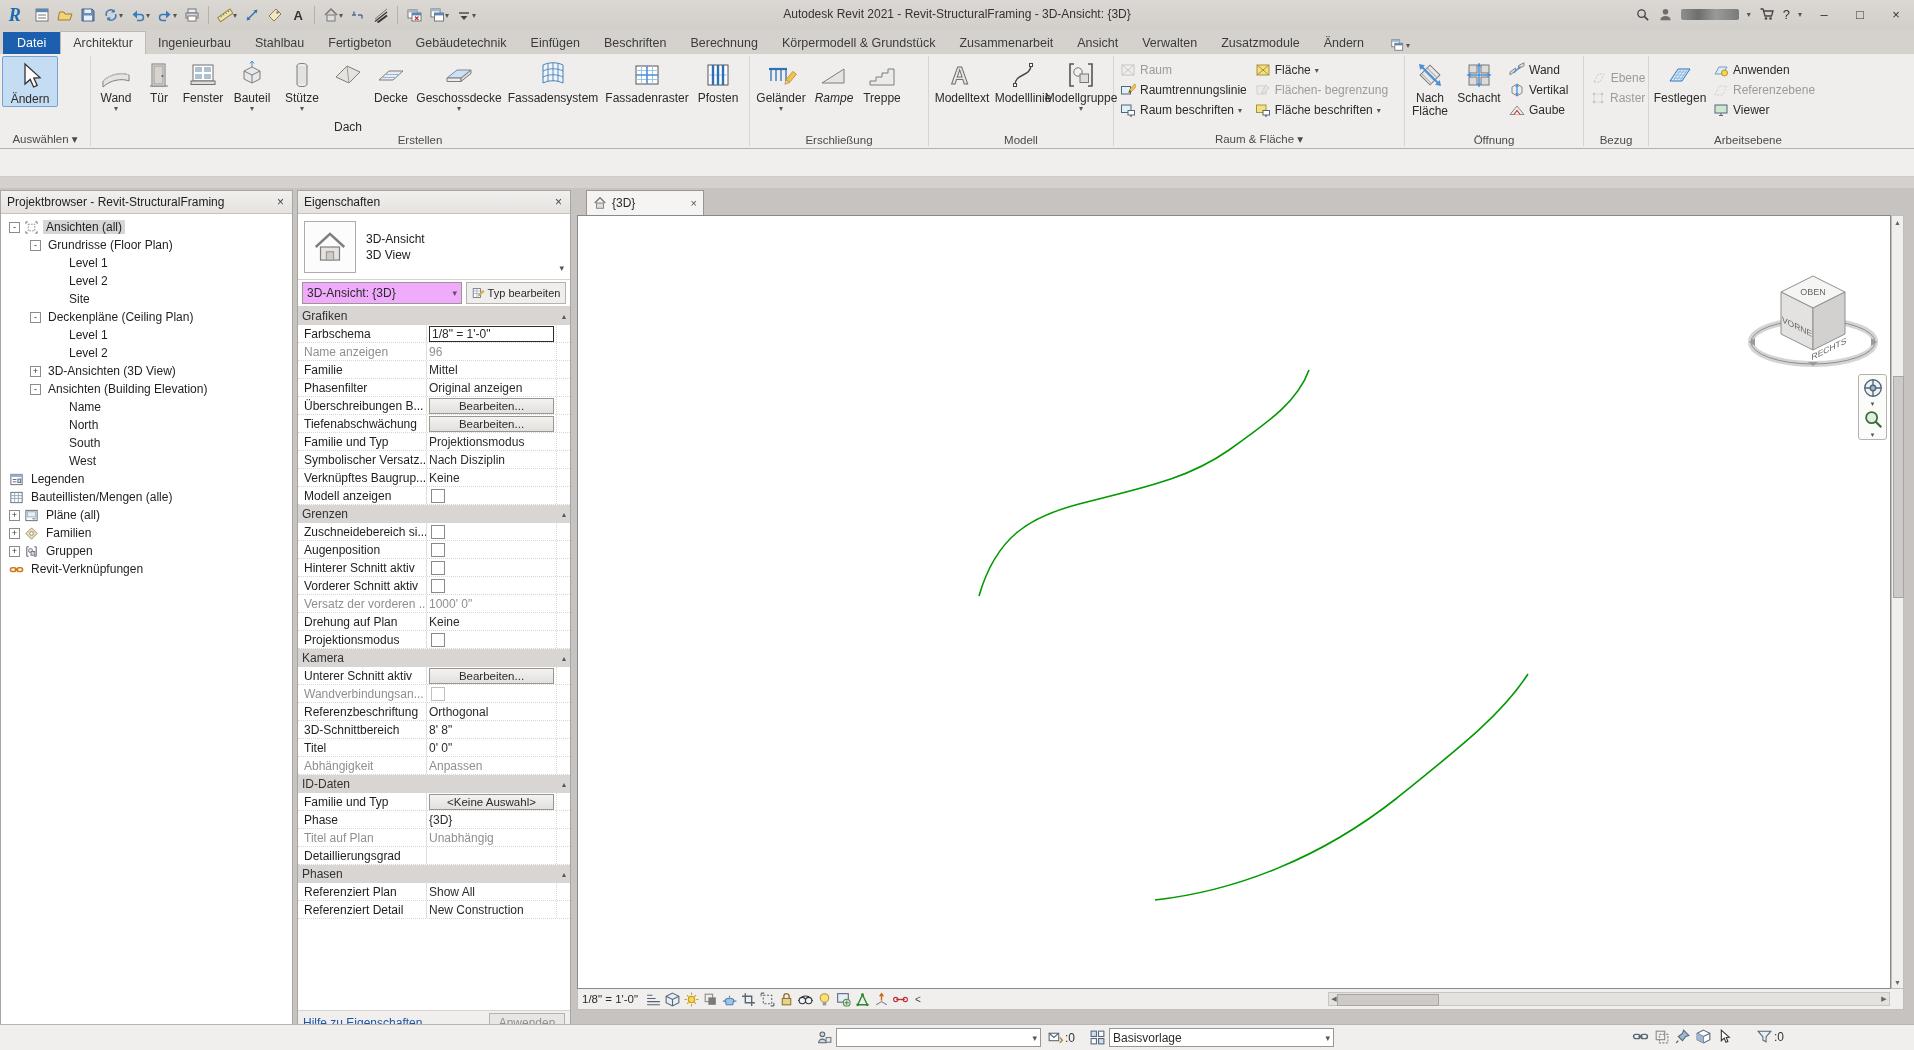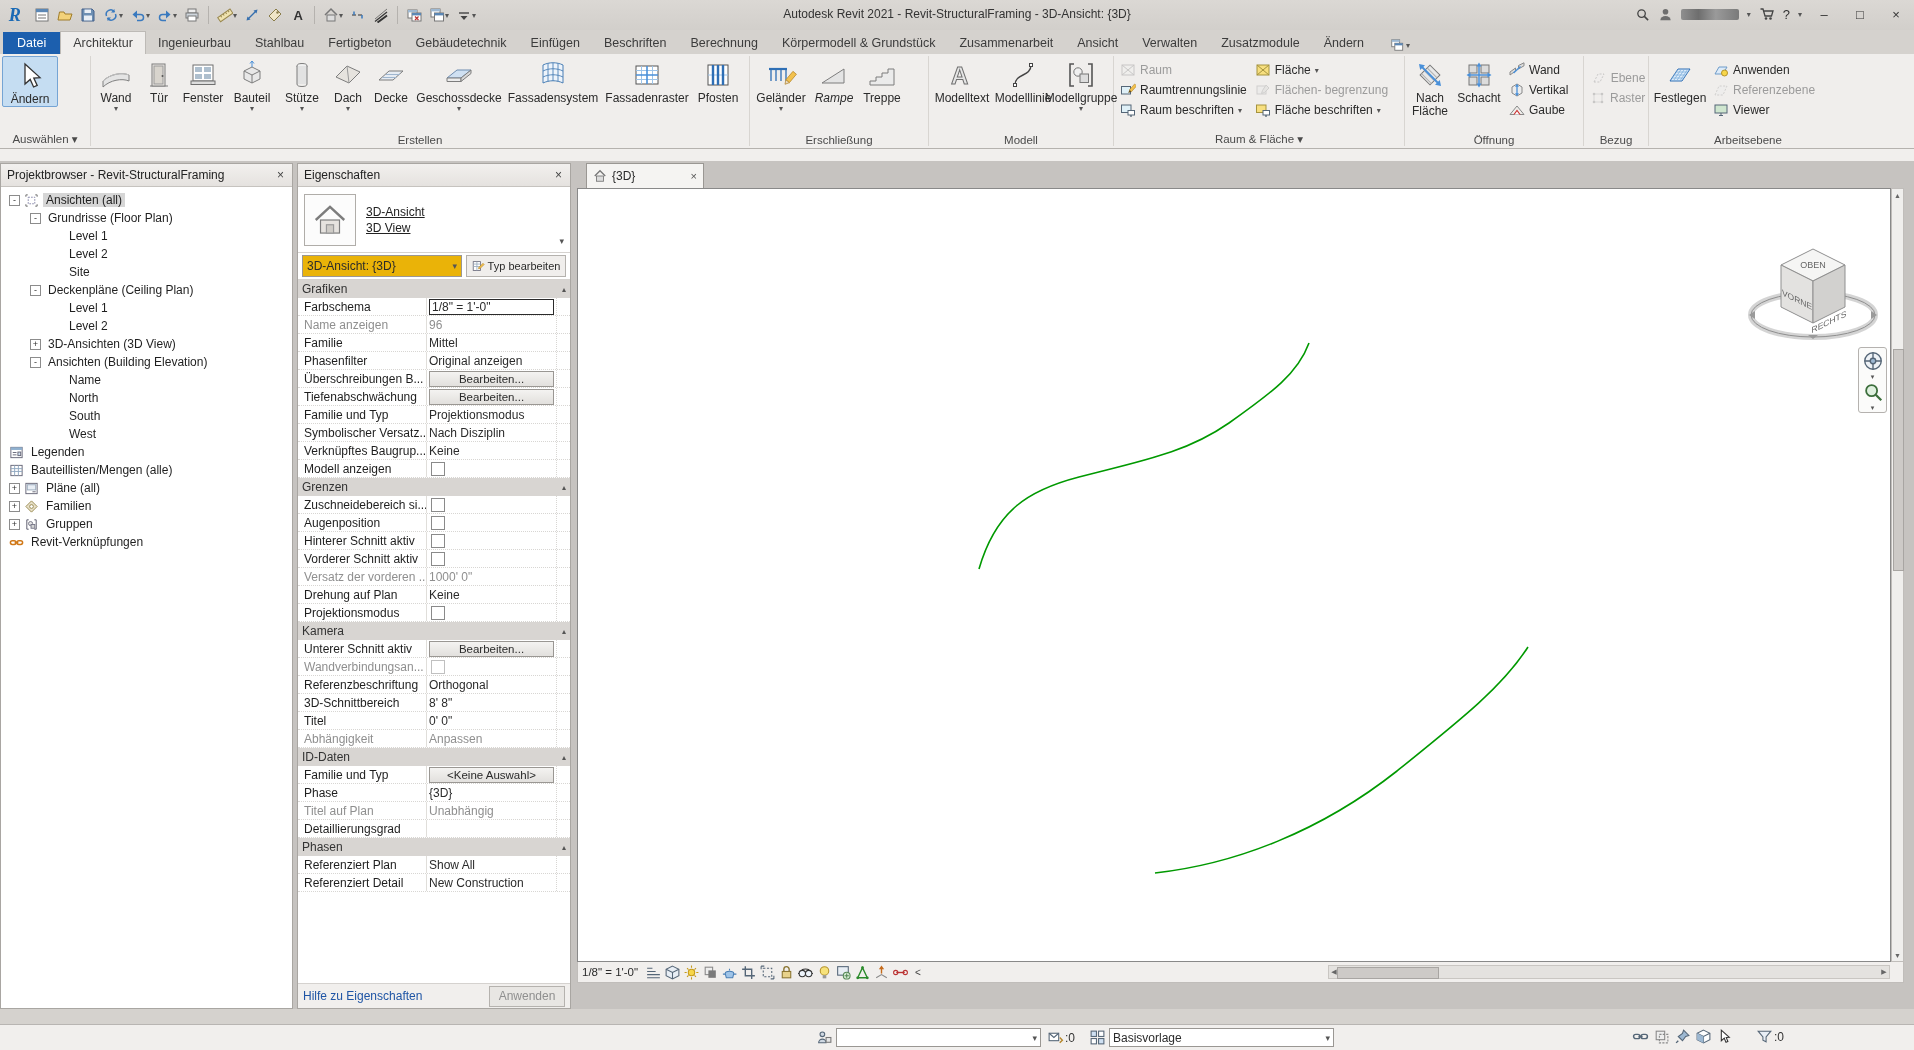--- a/index.html
+++ b/index.html
@@ -37,41 +37,41 @@
   .rbtn.selected{background:#c5ddf2;border:1px solid #75a4d4;}
   .scol{display:flex;flex-direction:column;justify-content:flex-start;padding-top:4px;}
   .sbtn{display:flex;align-items:center;gap:4px;height:20px;padding:0 4px;font-size:12px;white-space:nowrap;}
   .sbtn.disabled{color:#9b9b9b;}
   .sbtn.disabled svg{opacity:.45;filter:grayscale(1);}
 
   
   #optionsbar{position:absolute;left:0;top:149px;width:1914px;height:27px;background:#f1efed;border-bottom:1px solid #cfccc8;}
 
   
-  #workspace{position:absolute;left:0;top:161px;width:1914px;height:848px;background:#c6c3c0;}
+  #workspace{position:absolute;left:0;top:188px;width:1914px;height:848px;background:#c6c3c0;}
   .sidepanel{position:absolute;top:2px;bottom:0;background:#fff;border:1px solid #a9a6a2;box-sizing:border-box;display:flex;flex-direction:column;}
   .panel-header{height:22px;background:linear-gradient(#f2f0ee,#e5e2df);border-bottom:1px solid #c6c3bf;display:flex;align-items:center;padding:0 6px;flex:none;}
   .panel-header .ttl{flex:1;font-size:12px;color:#222;white-space:nowrap;overflow:hidden;}
   .closex{color:#444;font-size:12px;padding:0 2px;}
 
   #browser-panel{left:0;width:293px;}
   #tree{flex:1;overflow:hidden;padding-top:4px;}
   .trow{display:flex;align-items:center;height:18px;white-space:nowrap;}
   .texp{width:9px;height:9px;border:1px solid #8c8c8c;background:#fff;display:inline-flex;align-items:center;justify-content:center;font-size:9px;line-height:9px;color:#333;flex:none;margin-right:4px;}
   .tlabel{padding:0 3px;font-size:12px;color:#1f1f1f;}
   .trow.selected .tlabel{background:#d6d6d6;}
   .ticon{width:15px;height:15px;margin-right:4px;}
 
   #props-panel{left:297px;width:274px;}
   #prop-preview{height:66px;border-bottom:1px solid #d5d2cf;display:flex;align-items:center;padding:4px 6px;box-sizing:border-box;position:relative;}
   #prop-thumb{width:50px;height:50px;border:1px solid #b0ada9;background:#fcfcfc;display:flex;align-items:center;justify-content:center;}
-  #prop-type-text{margin-left:10px;font-size:12px;line-height:16px;color:#222;text-decoration:underline;}
+  #prop-type-text{margin-left:10px;font-size:12px;line-height:16px;color:#222;}
   #prop-preview .dd{position:absolute;right:6px;bottom:6px;color:#555;font-size:9px;}
   #type-row{height:26px;display:flex;align-items:center;padding:2px 4px;gap:4px;box-sizing:border-box;}
-  #type-combo{flex:1;height:20px;border:1px solid #9a9793;background:#eab308;display:flex;align-items:center;padding:0 4px;font-size:12px;}
+  #type-combo{flex:1;height:20px;border:1px solid #9a9793;background:#f0abfc;display:flex;align-items:center;padding:0 4px;font-size:12px;}
   #type-combo .dd{margin-left:auto;font-size:9px;color:#555;}
   #edit-type-btn{width:98px;height:20px;border:1px solid #b5b2ae;background:#f0eeec;display:flex;align-items:center;justify-content:center;gap:3px;font-size:11px;}
   #prop-rows{flex:1;overflow:hidden;border-top:1px solid #d5d2cf;}
   .psec{height:18px;background:#d8d5d2;display:flex;align-items:center;padding:0 4px;font-size:12px;color:#333;}
   .psec .chev{margin-left:auto;font-size:8px;color:#555;}
   .prow{height:18px;display:flex;align-items:stretch;border-bottom:1px dotted #d8d6d3;box-sizing:border-box;font-size:12px;}
   .prow .pl{width:128px;flex:none;padding:2px 0 0 6px;color:#1e1e1e;white-space:nowrap;overflow:hidden;box-sizing:border-box;}
   .prow .pl.dis{color:#8f8f8f;}
   .prow .pv{flex:1;border-left:1px solid #e0deda;padding:1px 2px;display:flex;align-items:center;box-sizing:border-box;white-space:nowrap;overflow:hidden;}
   .prow .pv.dis{color:#8f8f8f;}
@@ -416,21 +416,21 @@
               <svg viewBox="0 0 32 32">
                 <ellipse cx="16" cy="7" rx="5" ry="2.5" fill="#f0f0f0" stroke="#7d7d7d"></ellipse>
                 <rect x="11" y="7" width="10" height="18" fill="#e2e2e2"></rect>
                 <path d="M11 7 V25 M21 7 V25" stroke="#7d7d7d"></path>
                 <path d="M11 25 A5 2.5 0 0 0 21 25" fill="none" stroke="#7d7d7d"></path>
               </svg>
             </span>
             <div class="lbl">Stütze</div>
             <div class="arrow-glyph">▾</div>
           </div>
-          <div class="rbtn" style="width: 42px;">
+          <div class="rbtn" style="width: 42px; gap: 29px;">
             <span class="ic" style="width: 32px; height: 32px;">
               <svg viewBox="0 0 32 32">
                 <path d="M4 18 L15 7 L28 13 L17 24 Z" fill="#e6e3de" stroke="#7d7d7d"></path>
                 <path d="M15 7 L17 24" stroke="#9a9a9a" fill="none"></path>
               </svg>
             </span>
             <div class="lbl">Dach</div>
             <div class="arrow-glyph">▾</div>
           </div>
           <div class="rbtn" style="width: 44px;">

